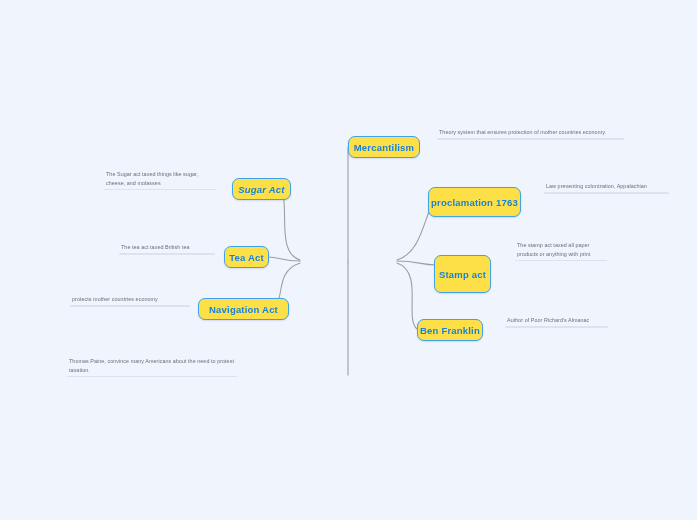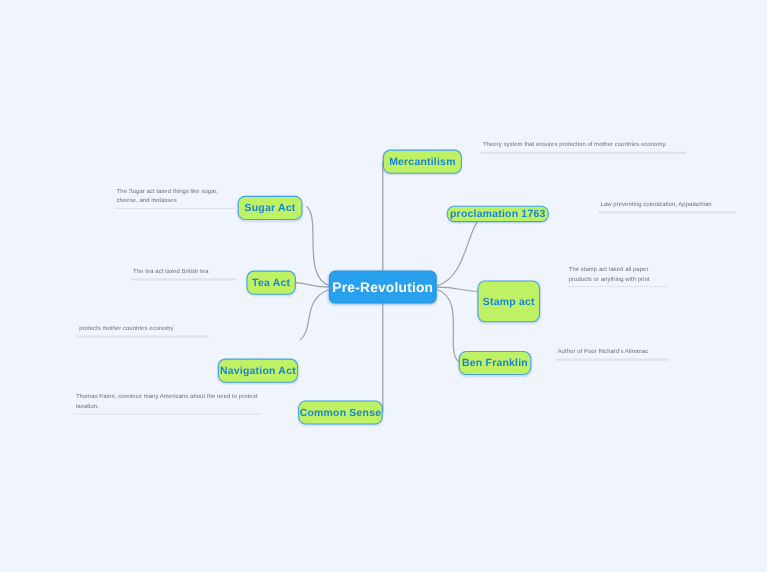--- a/index.html
+++ b/index.html
@@ -41,21 +41,21 @@
   }
   .node.root {
     background: #28a0ee;
     border: 1px solid #2394dd;
     color: #ffffff;
     font-size: 12.5px;
     border-radius: 6px;
     box-shadow: 0 1px 2px rgba(40,120,190,0.35);
   }
   .node.topic {
-    background: #bef264;
+    background: #fde047;
     border: 1.6px solid #3ea3e8;
     color: #1a82d6;
     font-size: 9.5px;
     box-shadow: 0 1px 1.5px rgba(90,130,180,0.20);
   }
 
   
   .note {
     position: absolute;
     font-size: 5.4px;
@@ -90,33 +90,30 @@
       <path d="M 397 260 C 424 252 424 210 437 197"></path>
       <path d="M 397 261 C 418 261 420 265 437 265"></path>
       <path d="M 397 263 C 424 272 404 318 417 329"></path>
 
       <path d="M 300 260 C 274 252 292 199 279 188"></path>
       <path d="M 300 261 C 282 261 280 257 268 257"></path>
       <path d="M 300 263 C 274 272 286 298 273 309"></path>
     </g>
   </svg>
 
-  <div class="node root" style="left:299px; top:246px; width:98px; height:30px;">
-    <span>Pre-Revolution</span>
-  </div>
 
   <div class="node topic" style="left:348px; top:136px; width:72px; height:22px;">
     <span>Mercantilism</span>
   </div>
   <div class="note" style="left:437px; top:128px; width:187px;">
     <span class="note-text">Theory system that ensures protection of mother countries economy.</span>
     <span class="note-rule"></span>
   </div>
 
-  <div class="node topic" style="left:406px; top:187px; width:93px; height:15px;">
+  <div class="node topic" style="left:428px; top:187px; width:93px; height:30px;">
     <span>proclamation 1763</span>
   </div>
   <div class="note" style="left:544px; top:182px; width:125px;">
     <span class="note-text">Law preventing colonization, Appalachian</span>
     <span class="note-rule"></span>
   </div>
 
   <div class="node topic" style="left:434px; top:255px; width:57px; height:38px;">
     <span>Stamp act</span>
   </div>
@@ -126,45 +123,42 @@
   </div>
 
   <div class="node topic" style="left:417px; top:319px; width:66px; height:22px;">
     <span>Ben Franklin</span>
   </div>
   <div class="note" style="left:505px; top:316px; width:103px;">
     <span class="note-text">Author of Poor Richard's Almanac</span>
     <span class="note-rule"></span>
   </div>
 
-  <div class="node topic" style="left:216px; top:178px; width:59px; height:22px;">
+  <div class="node topic" style="left:232px; top:178px; width:59px; height:22px;font-style:italic;">
     <span>Sugar Act</span>
   </div>
   <div class="note align-right" style="left:104px; top:170px; width:112px;">
     <span class="note-text">The Sugar act taxed things like sugar, cheese, and molasses</span>
     <span class="note-rule"></span>
   </div>
 
   <div class="node topic" style="left:224px; top:246px; width:45px; height:22px;justify-content:center;">
     <span>Tea Act</span>
   </div>
   <div class="note align-right" style="left:119px; top:243px; width:96px;">
     <span class="note-text">The tea act taxed British tea</span>
     <span class="note-rule"></span>
   </div>
 
-  <div class="node topic" style="left:198px; top:298px; width:73px; height:22px;margin-top:28px;">
+  <div class="node topic" style="left:198px; top:298px; width:91px; height:22px;">
     <span>Navigation Act</span>
   </div>
   <div class="note align-right" style="left:70px; top:295px; width:120px;">
     <span class="note-text">protects mother countries economy</span>
     <span class="note-rule"></span>
   </div>
 
-  <div class="node topic" style="left:271px; top:364px; width:77px; height:22px;">
-    <span>Common Sense</span>
-  </div>
   <div class="note align-right" style="left:67px; top:357px; width:170px;">
     <span class="note-text">Thomas Paine, convince many Americans about the need to protest taxation.</span>
     <span class="note-rule"></span>
   </div>
 
 </div>
 
 </body></html>

